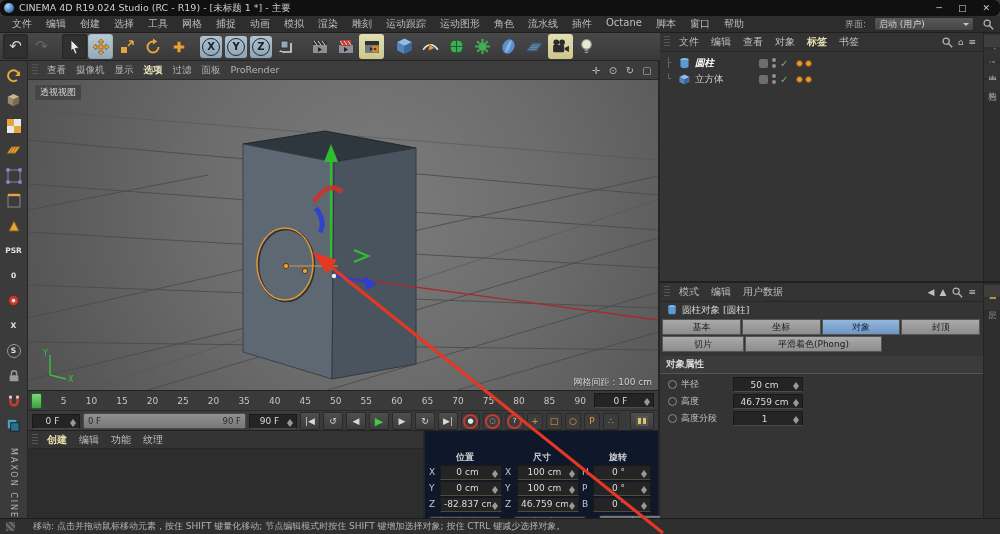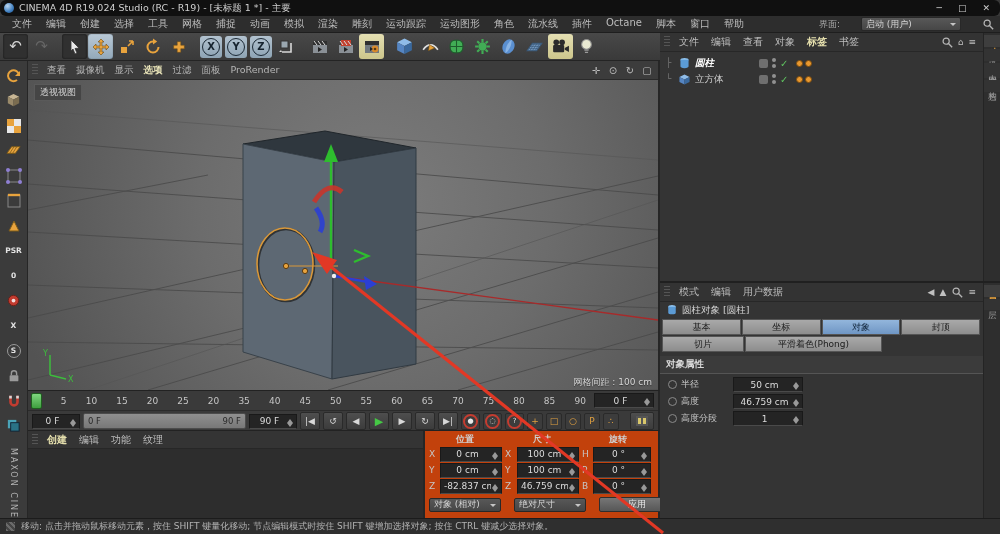--- a/index.html
+++ b/index.html
@@ -9,21 +9,21 @@
   
   #titlebar{left:0;top:0;width:1000px;height:16px;background:#101010;display:flex;align-items:center;padding:0 4px;box-sizing:border-box;border-radius:6px;}
   #titlebar .app-icon{width:10px;height:10px;border-radius:50%;background:radial-gradient(circle at 35% 30%,#bcd6ee,#3f7fc1 60%,#1d4f86);margin-right:5px;}
   #titlebar .t{color:#cfcfcf;font-size:9.5px;white-space:nowrap;overflow:hidden;}
   #titlebar .win{margin-left:auto;display:flex;gap:16px;color:#cfcfcf;font-size:9px;padding-right:6px;}
   #titlebar .win span{cursor:default;}
   
   #menubar{left:0;top:16px;width:1000px;height:17px;background:#2d2d2d;border-bottom:1px solid #1e1e1e;display:flex;align-items:center;box-sizing:border-box;padding:0 6px;}
   #menubar .items{display:flex;gap:2px;}
   .mi{padding:1px 6px;color:#bdbdbd;font-size:10px;white-space:nowrap;}
-  #menubar .iface{margin-left:auto;display:flex;align-items:center;gap:21px;color:#a8a8a8;}
+  #menubar .iface{margin-left:auto;display:flex;align-items:center;gap:8px;color:#a8a8a8;}
   .dd{background:linear-gradient(#585858,#464646);border:1px solid #282828;border-radius:2px;height:12px;display:flex;align-items:center;padding:0 4px;color:#d5d5d5;min-width:90px;justify-content:space-between;}
   .dd::after{content:"";border:3px solid transparent;border-top-color:#c5c5c5;margin-left:6px;transform:translateY(2px);}
   .mag{width:12px;height:12px;}
   
   #toolbar{left:0;top:33px;width:1000px;height:28px;background:linear-gradient(#484848,#3a3a3a);border-bottom:1px solid #242424;display:flex;align-items:center;padding:0 3px;box-sizing:border-box;gap:1px;}
   .tool{width:25px;height:25px;border-radius:3px;display:flex;align-items:center;justify-content:center;position:relative;}
   .tool.sunken{background:#303030;box-shadow:inset 0 0 2px #111;}
   .tool.sel-blue{background:linear-gradient(#b9c9d6,#93a9ba);box-shadow:inset 0 0 1px #3a4a57;}
   .tool.sel-yellow{background:linear-gradient(#e4dfb2,#cdc68c);}
   .tsep{width:6px;height:25px;}
@@ -63,21 +63,21 @@
   .tbtn.play{color:#45c845;font-size:11px;}
   .rec{width:17px;height:15px;border-radius:2px;background:#3c3c3c;border:1px solid #2a2a2a;display:flex;align-items:center;justify-content:center;}
   .rec i{width:11px;height:11px;border-radius:50%;border:2px solid #c43c30;color:#e8e8e8;font-style:normal;font-size:7px;display:flex;align-items:center;justify-content:center;}
   .ktog{width:14px;height:15px;background:#3c3c3c;border:1px solid #2a2a2a;border-radius:2px;color:#e0a040;font-size:9px;display:flex;align-items:center;justify-content:center;}
   
   #material{left:28px;top:430px;width:397px;height:88px;background:#323232;border-top:1px solid #222;border-right:2px solid #262626;box-sizing:border-box;}
   .mat-menu{height:17px;display:flex;align-items:center;padding:0 4px;border-bottom:1px solid #272727;background:#343434;}
   .mat-menu .mi.active{color:#e5dfad;font-weight:bold;}
   .mat-body{height:70px;background:#2d2d2d;}
   
-  #coords{left:425px;top:430px;width:235px;height:88px;background:#c2410c;border-top:1px solid #222;border-right:2px solid #262626;box-sizing:border-box;padding:2px 4px;}
+  #coords{left:425px;top:430px;width:235px;height:88px;background:#0f172a;border-top:1px solid #222;border-right:2px solid #262626;box-sizing:border-box;padding:20px 4px;}
   .co-head{display:grid;grid-template-columns:72px 74px 70px;gap:4px;color:#cfcfcf;font-size:9px;text-align:center;height:13px;align-items:center;font-weight:bold;}
   .co-row{display:grid;grid-template-columns:8px 62px 9px 62px 8px 58px;gap:3px;align-items:center;height:16px;color:#c6c6c6;}
   .co-foot{display:grid;grid-template-columns:72px 72px 76px;gap:13px;margin-top:3px;align-items:center;}
   .btn{height:13px;background:linear-gradient(#767676,#575757);border:1px solid #2e2e2e;border-radius:2px;color:#e8e8e8;display:flex;align-items:center;justify-content:center;font-size:9px;}
   
   #rightpanel{left:660px;top:33px;width:340px;height:485px;background:#343434;box-sizing:border-box;}
   .om{position:relative;height:248px;border-bottom:2px solid #202020;}
   .pm-menu{height:18px;display:flex;align-items:center;padding:0 4px;background:#333;border-bottom:1px solid #272727;}
   .pm-menu .icons{margin-left:auto;display:flex;gap:5px;align-items:center;color:#c0c0c0;padding-right:20px;font-size:9px;}
   .pm-menu .mi.active{color:#e5dfad;font-weight:bold;}
@@ -103,21 +103,21 @@
   .atabs2{display:flex;padding:0 20px 0 2px;gap:1px;margin-top:1px;}
   .atab2{width:80px;height:14px;display:flex;align-items:center;justify-content:center;background:linear-gradient(#a9a9a9,#8d8d8d);border:1px solid #555;color:#1b1b1b;font-size:9px;}
   .atab2:last-child{width:135px;}
   .section{margin:4px 0 2px 0;padding:2px 6px;color:#d8d8d8;font-weight:bold;border-bottom:1px solid #555;background:#3b3b3b;font-size:9.5px;}
   .prow{display:flex;align-items:center;height:17px;padding-left:8px;gap:4px;}
   .pkey{width:7px;height:7px;border-radius:50%;border:1.5px solid #8a8a8a;}
   .plabel{width:48px;color:#c6c6c6;white-space:nowrap;overflow:hidden;}
   .pfld{width:62px;}
   .pdd{width:64px;height:13px;}
   
-  #statusbar{left:0;top:518px;width:1000px;height:16px;background:#2f2f2f;border-top:1px solid #1c1c1c;display:flex;align-items:center;gap:6px;padding:0 6px;box-sizing:border-box;color:#b2b2b2;font-size:9px;}
+  #statusbar{left:0;top:518px;width:1000px;height:16px;background:#2f2f2f;border-top:1px solid #1c1c1c;display:flex;align-items:center;gap:18px;padding:0 6px;box-sizing:border-box;color:#b2b2b2;font-size:9px;}
   .sicon{width:9px;height:9px;background:repeating-linear-gradient(45deg,#6a6a6a 0 2px,#444 2px 4px);}
   #annotation{position:absolute;left:0;top:0;width:1000px;height:534px;pointer-events:none;z-index:50;}
   svg{display:block;}
 </style>
 </head>
 <body>
 
 <div id="app">
 
   <div id="titlebar" class="abs">

